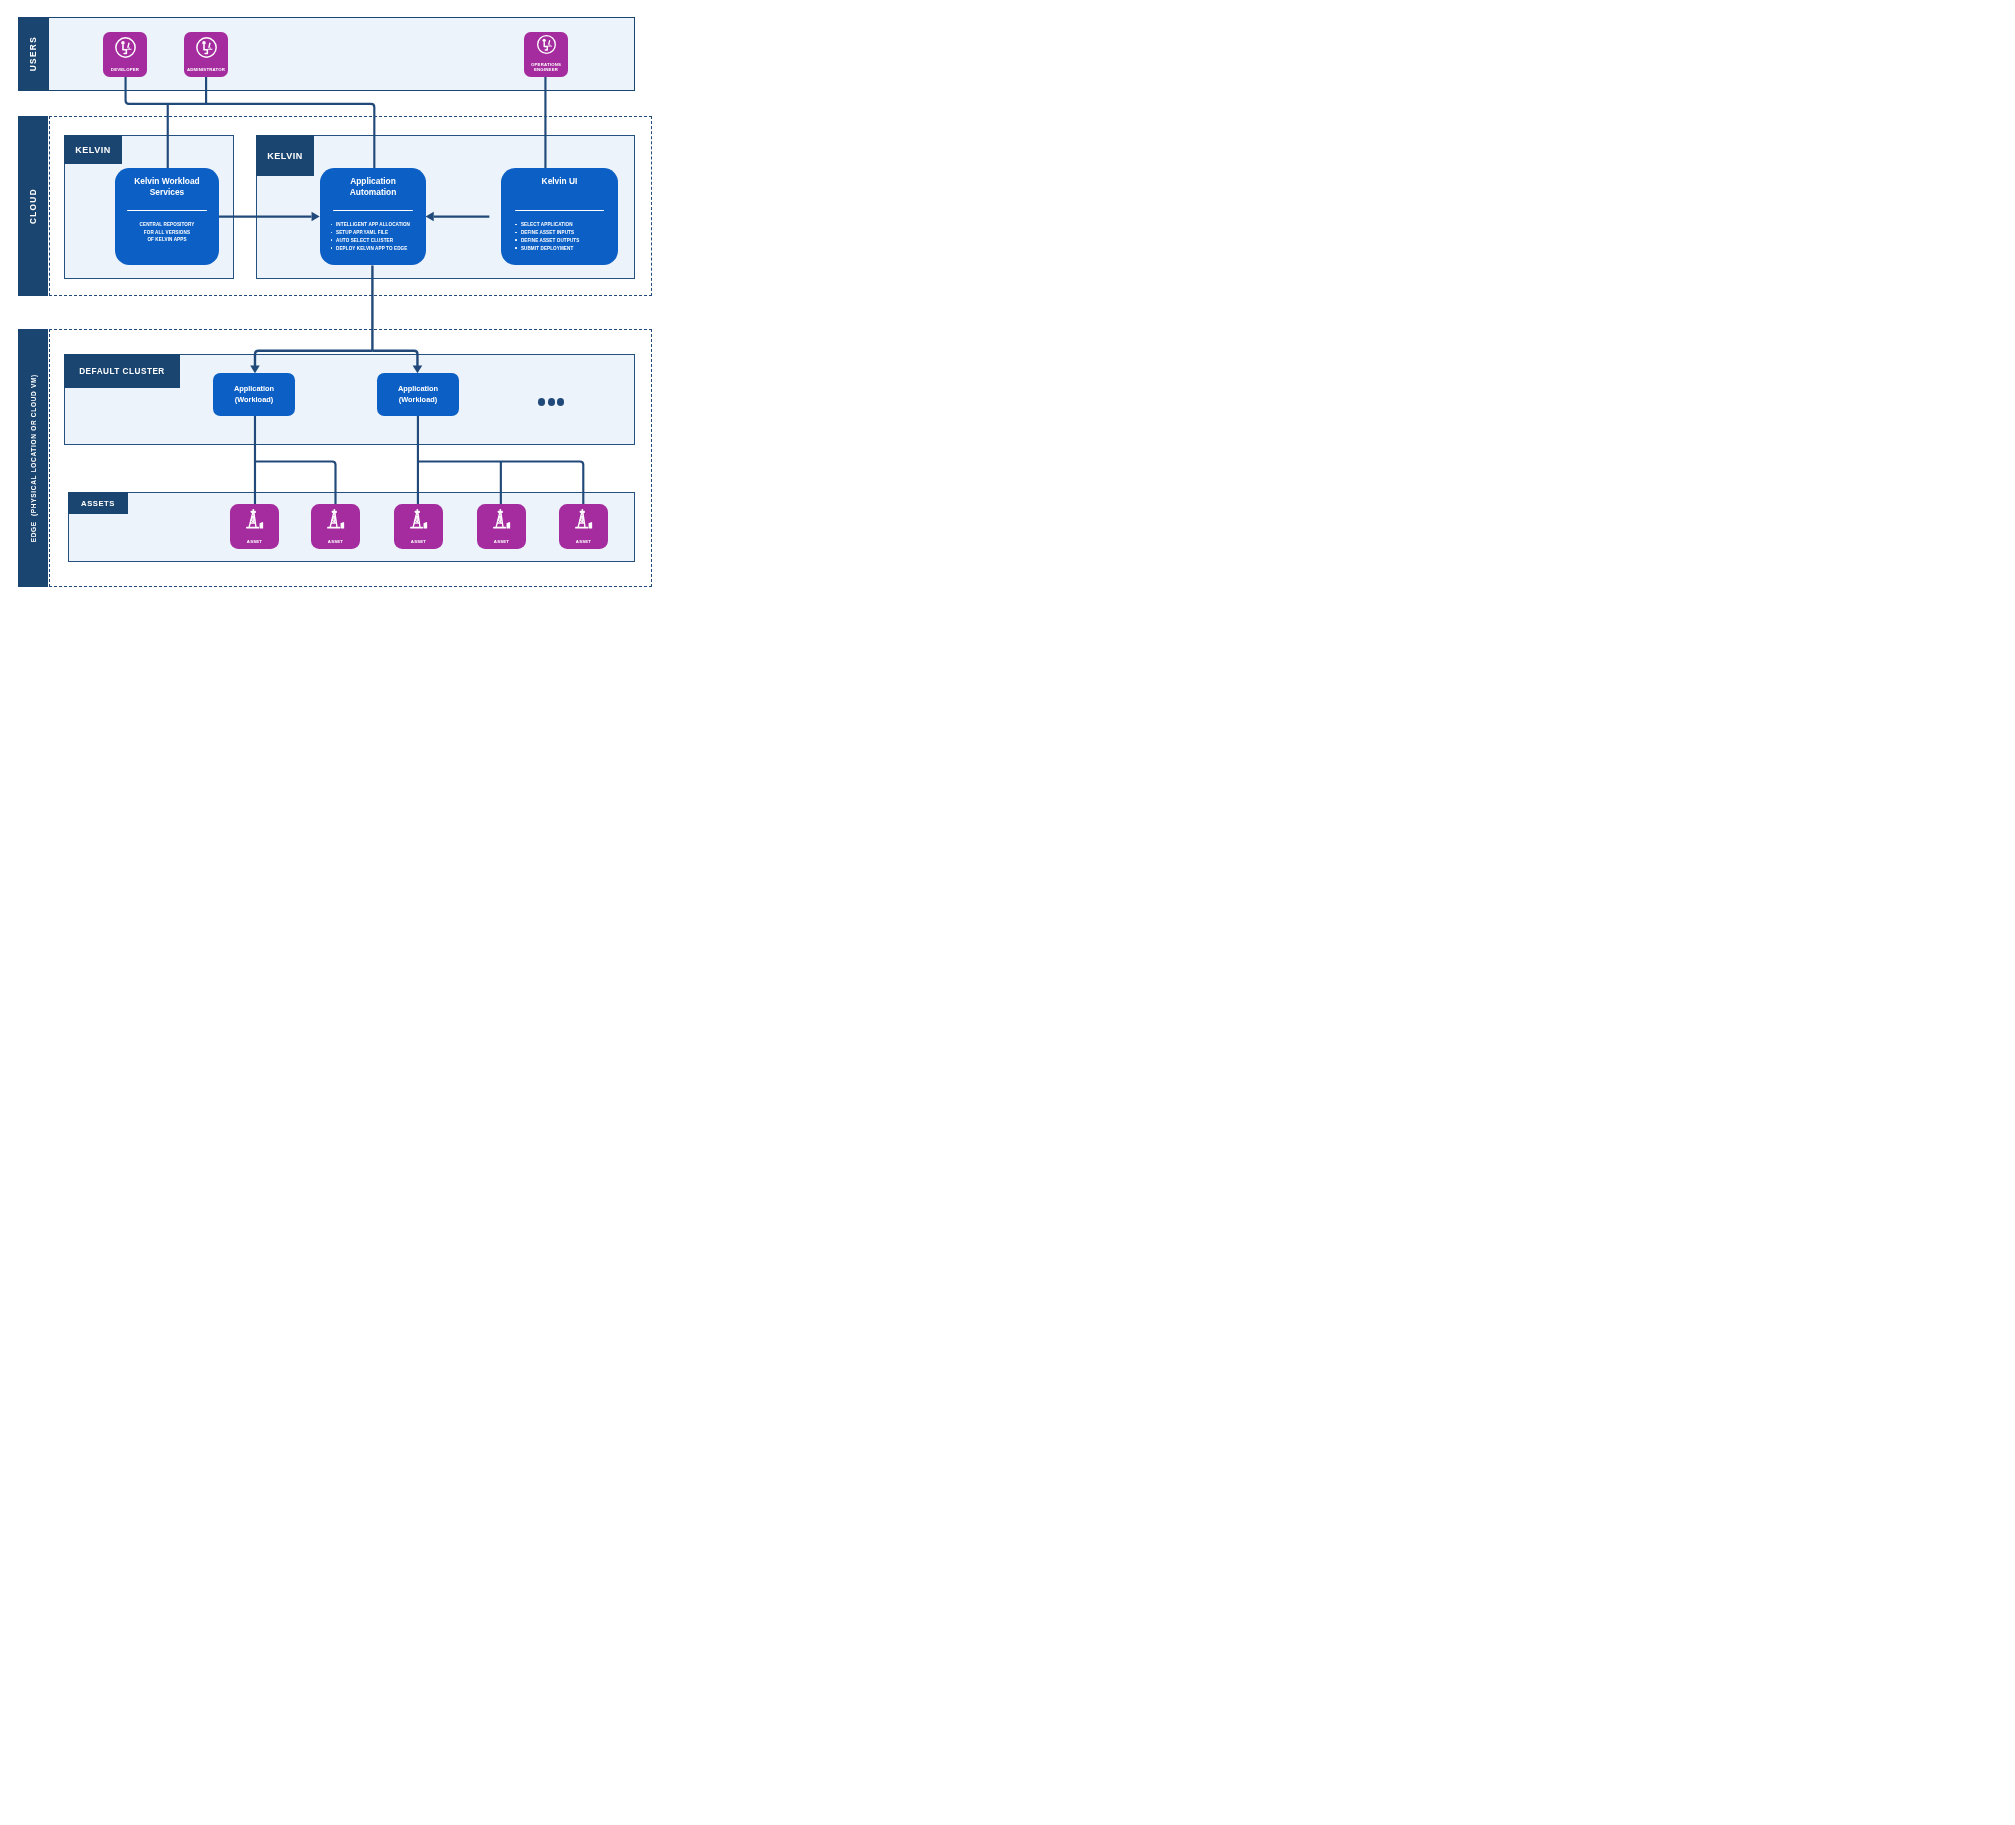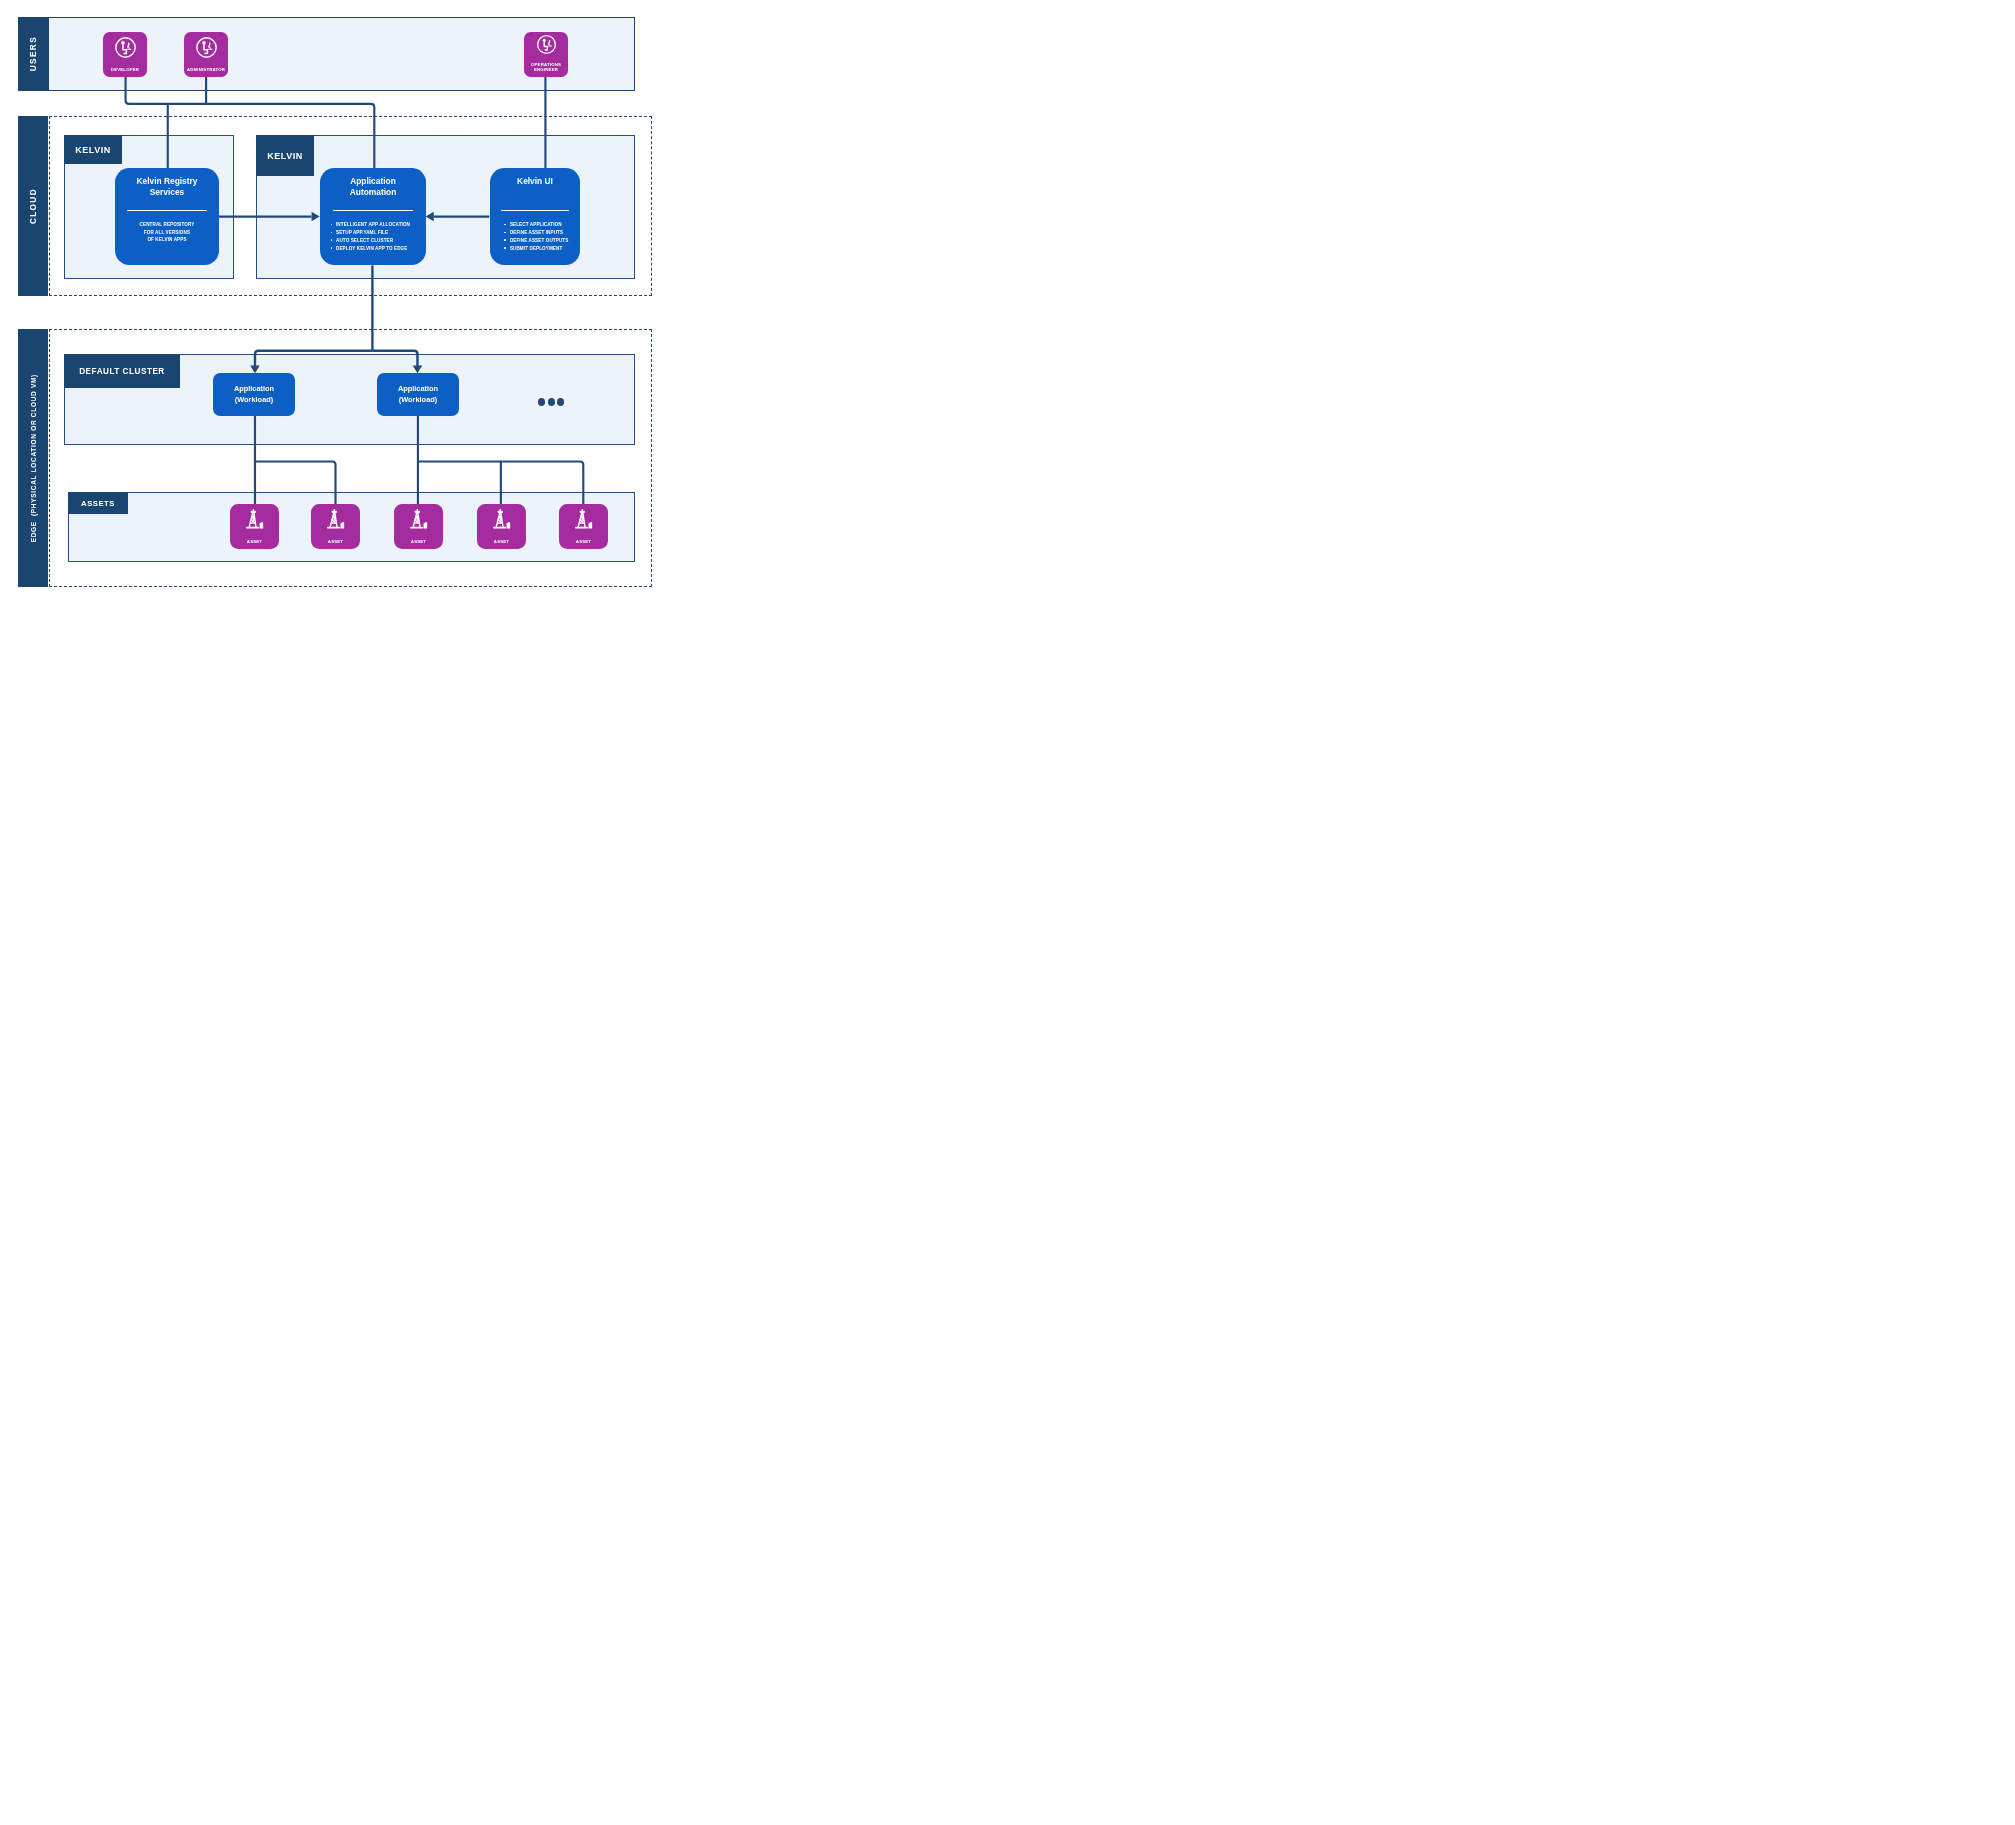--- a/index.html
+++ b/index.html
@@ -49,21 +49,21 @@
   .u-dev{left:103px;} .u-admin{left:184px;} .u-ops{left:524px;padding-top:2.4px;}
   .pcard .plabel{color:#fff;font-weight:bold;font-size:4.3px;letter-spacing:0.2px;text-align:center;line-height:1.25;}
   .acard{width:49px;height:45px;top:504px;border-radius:8.2px;}
   .a1{left:230px;} .a2{left:311px;} .a3{left:394px;} .a4{left:477px;} .a5{left:559px;}
 
   
   .bcard{position:absolute;top:168px;height:97px;background:var(--card-blue);border-radius:14.4px;
         z-index:3;color:#fff;}
   .b-ksr{left:115px;width:104px;}
   .b-da{left:320px;width:106px;}
-  .b-kui{left:490px;width:90px;padding-left:20px;}
+  .b-kui{left:501px;width:117px;padding-left:20px;}
   .bcard .btitle{position:absolute;top:7.7px;left:0;right:0;text-align:center;font-weight:bold;
         font-size:8.4px;line-height:1.35;}
   .bcard .bdivider{position:absolute;top:42px;left:12%;width:76%;height:1.4px;background:#fff;border-radius:1px;}
   .bcard .bbody{position:absolute;top:53px;left:0;right:0;text-align:center;font-weight:bold;
         font-size:4.6px;line-height:1.65;letter-spacing:0.1px;}
   .bcard .blist{position:absolute;top:54px;left:10.5px;right:3.8px;}
   .b-kui .blist{left:14.4px;}
   .bullet-row{display:flex;align-items:center;margin-bottom:2.9px;}
   .bullet-dot{width:1.7px;height:1.7px;border-radius:50%;background:#fff;margin-right:3.8px;flex:0 0 auto;}
   .bullet-text{font-weight:bold;font-size:4.6px;letter-spacing:0.1px;white-space:nowrap;}
@@ -191,21 +191,21 @@
     <path class="thin" d="M532 867 V1053"></path>
     <path class="thin" d="M532 962 H693 Q700 962 700 969 V1053"></path>
 
     <path class="thin" d="M872 867 V1053"></path>
     <path class="thin" d="M872 962 H1210 Q1217 962 1217 969 V1053"></path>
     <path class="thin" d="M1045 962 V1053"></path>
   </svg>
 
   <div class="bcard b-ksr">
     <div class="btitle">
-      <div>Kelvin Registry</div>
+      <div>Kelvin Workload</div>
       <div>Services</div>
     </div>
     <div class="bdivider"></div>
     <div class="bbody">
       <div>CENTRAL REPOSITORY</div>
       <div>FOR ALL VERSIONS</div>
       <div>OF KELVIN APPS</div>
     </div>
   </div>
 

